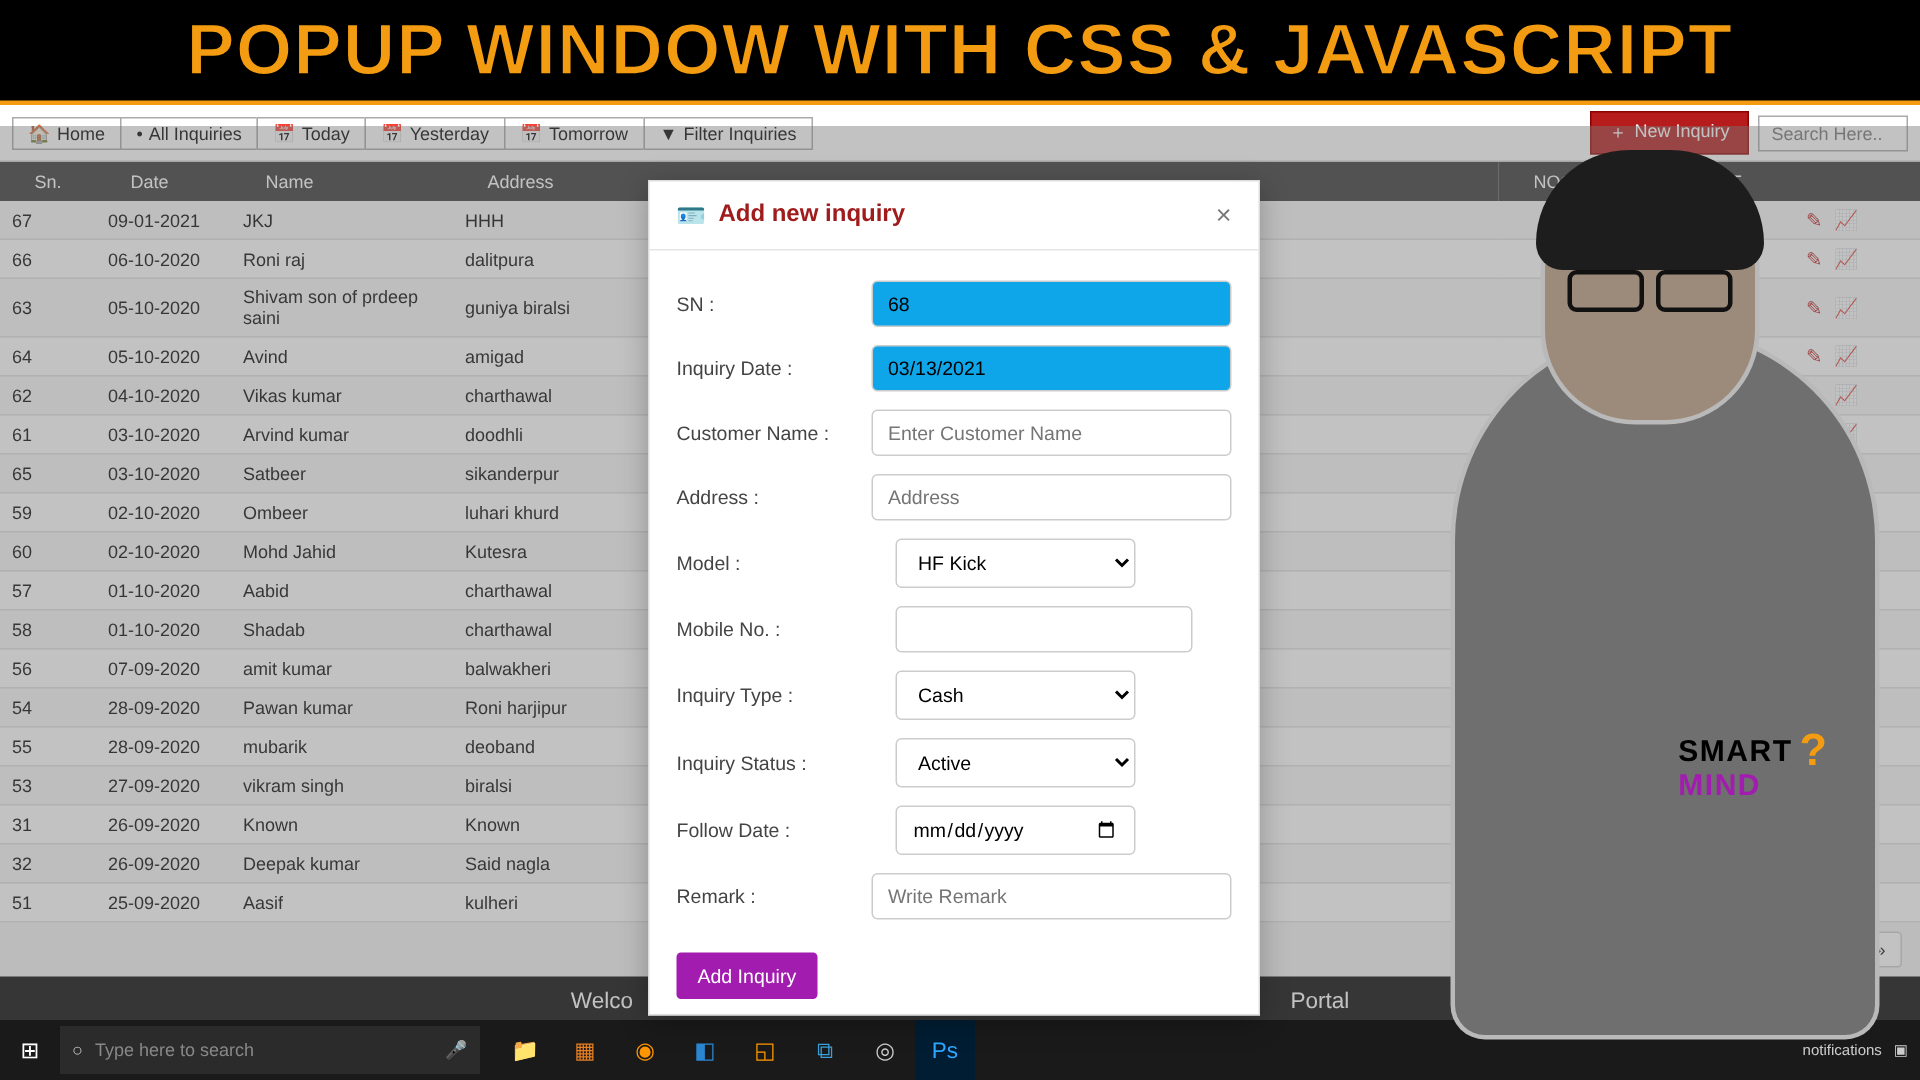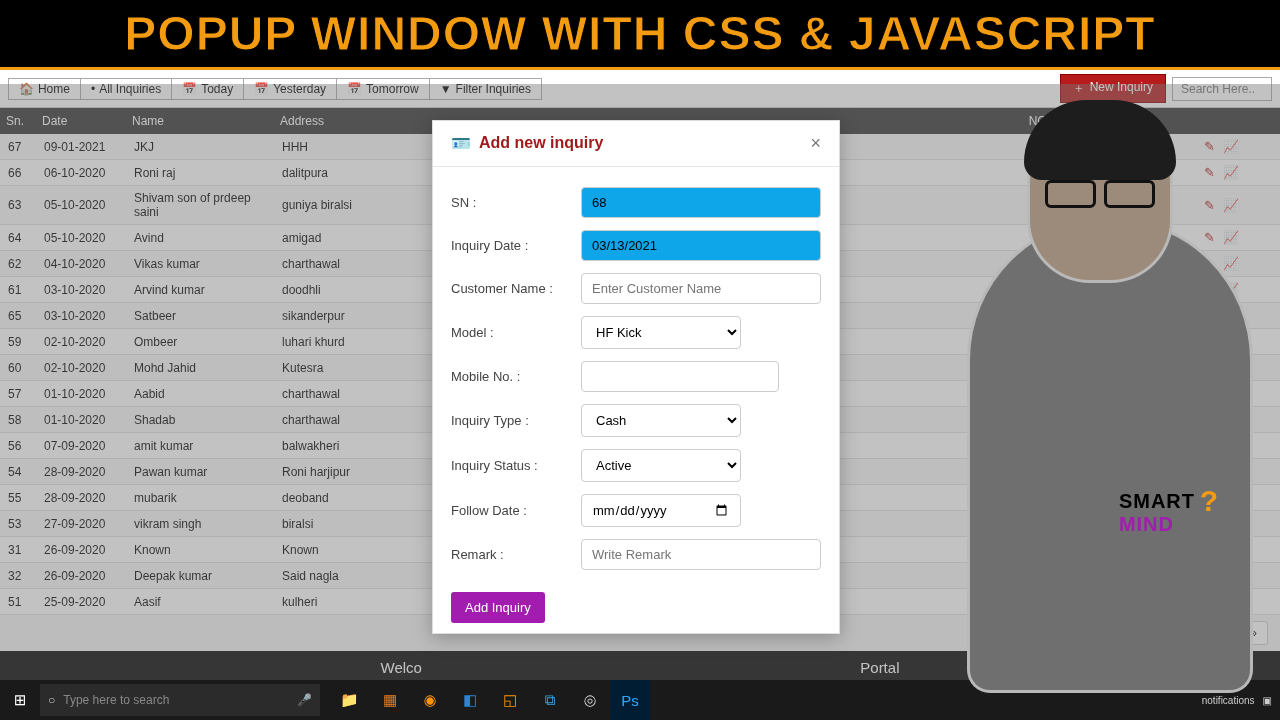--- a/index.html
+++ b/index.html
@@ -53,21 +53,21 @@
 .search-box {
   border: 1px solid #aaa;
   padding: 4px 8px;
   font-size: 12px;
   margin-left: 6px;
   width: 100px;
 }
 
 .tbl { width: 100%; border-collapse: collapse; font-size: 12px; }
 .tbl thead { background: #333; color: #fff; }
-.tbl thead th { padding: 6px 6px; text-align: left; font-weight: 500; }
+.tbl thead th { padding: 6px 23px; text-align: left; font-weight: 500; }
 .tbl tbody td { padding: 5px 8px; border-bottom: 1px solid #e0e0e0; }
 .tbl tbody tr:nth-child(odd) { background: #f7f7f7; }
 .tbl tbody tr:nth-child(even) { background: #fff; }
 .act-icon { color: #b71c1c; cursor: pointer; font-size: 13px; margin: 0 4px; }
 .pager { text-align: right; padding: 6px 12px; }
 .pager-btn { border: 1px solid #ccc; background: #fff; padding: 4px 10px; font-size: 12px; border-radius: 3px; }
 
 .footer-bar {
   background: #000;
   color: #fff;
@@ -105,21 +105,21 @@
 .modal-title { color: #a01c1c; font-size: 16px; font-weight: 600; display: flex; gap: 8px; }
 .modal-close { margin-left: auto; color: #777; font-size: 18px; cursor: pointer; }
 .modal-body { padding: 8px 18px 4px; }
 .frow { display: flex; align-items: center; margin: 12px 0; font-size: 13px; color: #333; }
 .frow label { width: 130px; color: #444; font-size: 13px; }
 .frow input[type=text], .frow input[type=date], .frow select, .frow textarea {
   flex: 1; border: 1px solid #ccc; padding: 7px 10px; font-size: 13px; border-radius: 4px; background: #fff;
 }
 .frow input[readonly] { background: #0ea5e9; }
 .frow select { appearance: menulist; }
-.short { flex: 0 0 160px !important; }
+.short { flex: 0 0 160px !important; margin-left: 16px; }
 .submit-btn {
   background: #a21caf; color: #fff; border: none; padding: 8px 14px; font-size: 13px; border-radius: 3px;
   margin: 10px 0 6px; cursor: pointer;
 }
 
 .taskbar {
   position: absolute; bottom: 0; left: 0; right: 0; height: 40px;
   background: #1a1a1a; display: flex; align-items: center; color: #ccc; font-size: 12px;
 }
 .tb-winicon { width: 40px; text-align: center; font-size: 15px; color: #fff; }
@@ -420,20 +420,24 @@
       </div>
     <div class="frow">
         <label>Inquiry Date :</label>
         <input type="text" readonly="" value="03/13/2021" style="">
       </div>
     <div class="frow">
         <label>Customer Name :</label>
         <input type="text" placeholder="Enter Customer Name" style="">
       </div>
     <div class="frow">
+        <label>Address :</label>
+        <input type="text" placeholder="Address" style="">
+      </div>
+    <div class="frow">
         <label>Model :</label>
         <select class="short"><option>HF Kick</option></select>
       </div>
     <div class="frow">
         <label>Mobile No. :</label>
         <input type="text" class="short" style="">
       </div>
     <div class="frow">
         <label>Inquiry Type :</label>
         <select class="short"><option>Cash</option></select>

